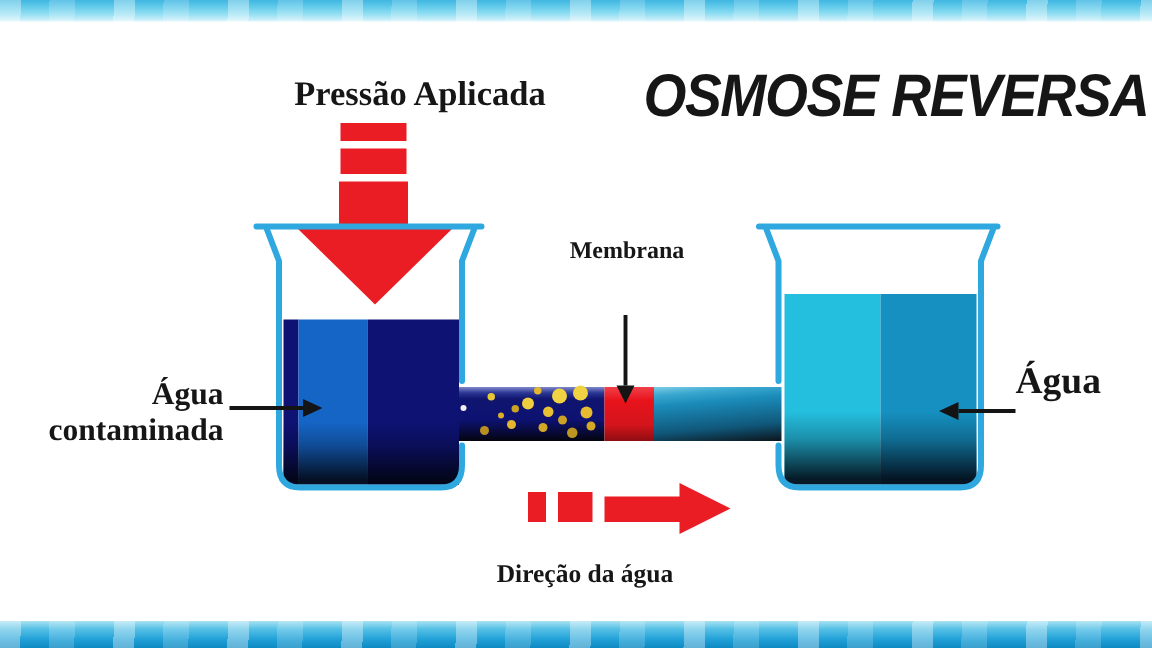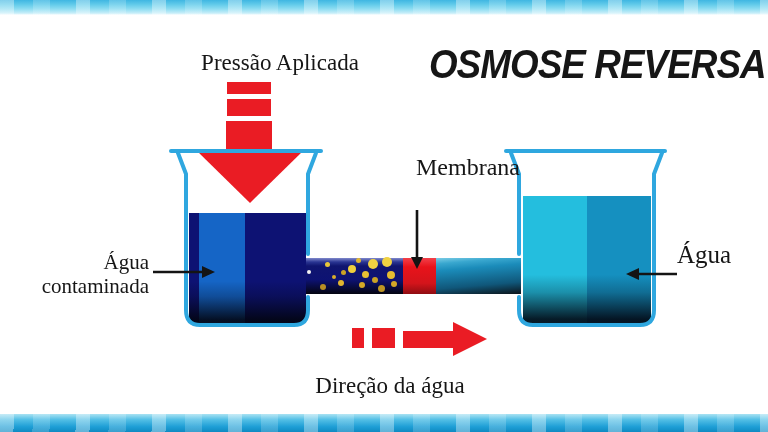--- a/index.html
+++ b/index.html
@@ -14,26 +14,26 @@
     background:linear-gradient(180deg,#a8e2f3 0%,#55c0e6 30%,#1f9fd6 70%,#0e8ac2 100%);}
   .band::after{content:"";position:absolute;inset:0;
     background:repeating-linear-gradient(92deg,rgba(255,255,255,.35) 0 14px,rgba(255,255,255,0) 14px 33px,
                rgba(255,255,255,.18) 33px 50px,rgba(255,255,255,0) 50px 76px);}
 
   
   .title{position:absolute;left:415px;top:42px;width:348px;text-align:center;
     font-family:"Liberation Sans",sans-serif;font-weight:bold;font-style:italic;
     font-size:40px;letter-spacing:-1px;transform:scaleX(.92);white-space:nowrap;
     color:var(--label-ink);z-index:7;}
-  .lbl{position:absolute;font-weight:normal;color:var(--label-ink);z-index:7;}
+  .lbl{position:absolute;font-weight:bold;color:var(--label-ink);z-index:7;}
   .lbl-pressure{left:158px;top:50px;width:244px;text-align:center;font-size:23px;}
-  .lbl-membrane{left:316px;top:156px;width:204px;text-align:right;font-size:24px;line-height:23px;}
+  .lbl-membrane{left:316px;top:156px;width:204px;text-align:center;font-size:16px;line-height:23px;}
   .lbl-contaminated{left:16px;top:250px;width:133px;text-align:right;font-size:21px;line-height:24px;}
   .lbl-pure{left:677px;top:240px;width:92px;text-align:left;font-size:25px;line-height:30px;}
-  .lbl-direction{left:268px;top:373px;width:244px;text-align:center;font-size:23px;}
+  .lbl-direction{left:268px;top:373px;width:244px;text-align:center;font-size:17px;}
 
   
   .tube{position:absolute;top:258px;height:36px;z-index:2;}
   .tube-left{left:306px;width:97px;
     background:linear-gradient(180deg,#8089cc 0,#2a3593 4px,#10156f 8px,#0d1273 60%,#04040f 100%);}
   .tube-membrane{left:403px;width:33px;
     background:linear-gradient(180deg,#f2404a 0,var(--membrane-red) 25%,#d4141b 70%,#8f0d12 100%);}
   .tube-right{left:436px;width:85px;
     background:linear-gradient(175deg,#7ccde6 0,#39a7cf 14%,#1b8cba 30%,#10577a 72%,#0c141a 100%);}
   .particle{position:absolute;border-radius:50%;z-index:3;}

